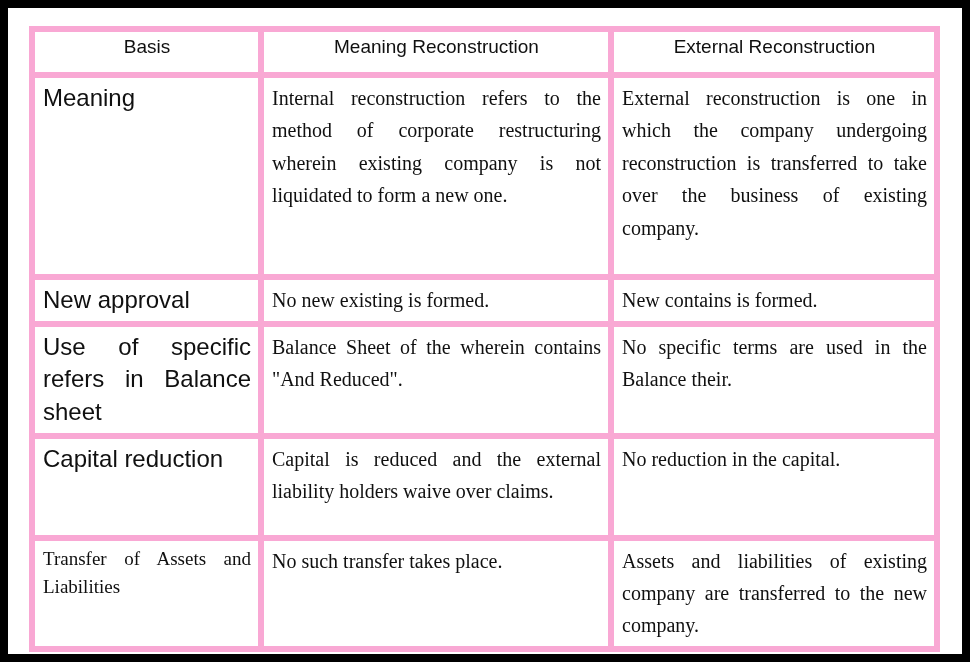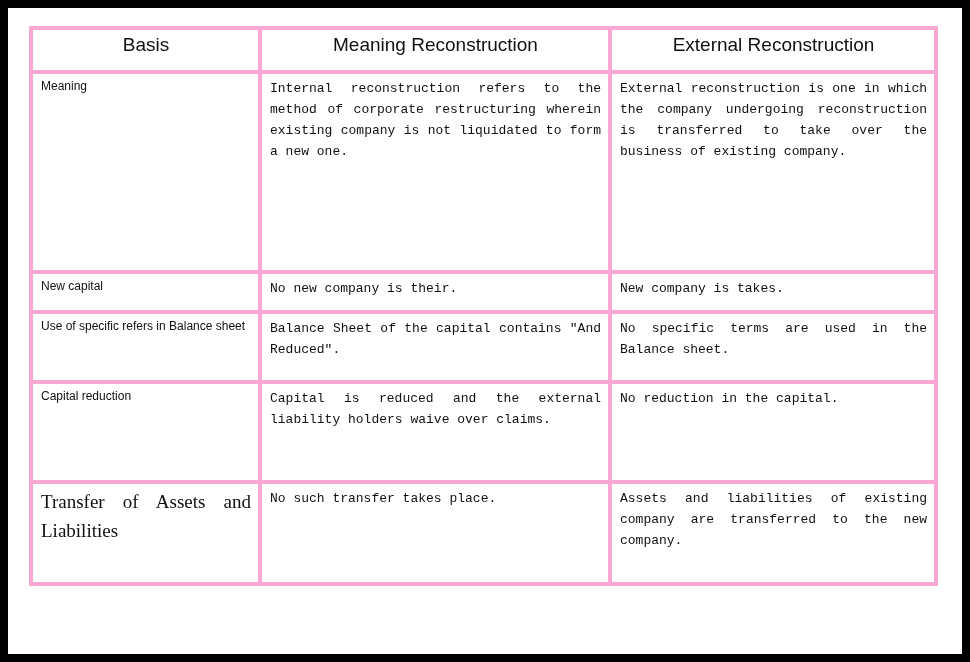--- a/index.html
+++ b/index.html
@@ -42,21 +42,21 @@
     left: 21px;
     top: 18px;
     width: 905px;
     border-collapse: collapse;
     table-layout: fixed;
     background: #ffffff;
   }
 
   #comparison-table td,
   #comparison-table th {
-    border: 4px solid #f9a8d4;
+    border: 6px solid #f9a8d4;
     vertical-align: top;
     padding: 4px 7px 4px 8px;
     color: #101010;
     background: #ffffff;
   }
 
   
   col.c-basis   { width: 229px; }
   col.c-internal{ width: 350px; }
   col.c-external{ width: 326px; }
@@ -69,42 +69,42 @@
     text-align: center;
     vertical-align: middle;
     height: 32px;
     padding: 2px 6px;
     letter-spacing: 0px;
   }
 
   
   td.basis-cell {
     font-family: "Liberation Sans", sans-serif;
-    font-size: 12px;
+    font-size: 24px;
     line-height: 1.36;
     text-align: left;
   }
   
   td.basis-cell.justify {
     text-align: justify;
     text-align-last: left;
   }
   
   td.basis-cell.serif {
     font-family: "Liberation Serif", serif;
     font-size: 19px;
     line-height: 1.52;
     text-align: justify;
     text-align-last: left;
   }
 
   
   td.content-cell {
-    font-family: Liberation Mono, monospace;
-    font-size: 13px;
+    font-family: Liberation Serif, serif;
+    font-size: 20px;
     line-height: 1.62;
     text-align: justify;
     text-align-last: left;
     hyphens: none;
   }
 
   
   tr.row-meaning    td { height: 188px; }
   tr.row-newco      td { height: 28px;  }
   tr.row-terms      td { height: 58px;  }
@@ -138,29 +138,29 @@
 
       <tbody>
 
         <tr class="row-meaning">
           <td class="basis-cell">Meaning</td>
           <td class="content-cell">Internal reconstruction refers to the method of corporate restructuring wherein existing company is not liquidated to form a new one.</td>
           <td class="content-cell">External reconstruction is one in which the company undergoing reconstruction is transferred to take over the business of existing company.</td>
         </tr>
 
         <tr class="row-newco">
-          <td class="basis-cell">New capital</td>
-          <td class="content-cell">No new company is their.</td>
-          <td class="content-cell">New company is takes.</td>
+          <td class="basis-cell">New approval</td>
+          <td class="content-cell">No new existing is formed.</td>
+          <td class="content-cell">New contains is formed.</td>
         </tr>
 
         <tr class="row-terms">
           <td class="basis-cell justify">Use of specific refers in Balance sheet</td>
-          <td class="content-cell">Balance Sheet of the capital contains "And Reduced".</td>
-          <td class="content-cell">No specific terms are used in the Balance sheet.</td>
+          <td class="content-cell">Balance Sheet of the wherein contains "And Reduced".</td>
+          <td class="content-cell">No specific terms are used in the Balance their.</td>
         </tr>
 
         <tr class="row-capital">
           <td class="basis-cell">Capital reduction</td>
           <td class="content-cell">Capital is reduced and the external liability holders waive over claims.</td>
           <td class="content-cell">No reduction in the capital.</td>
         </tr>
 
 
         <tr class="row-transfer">

